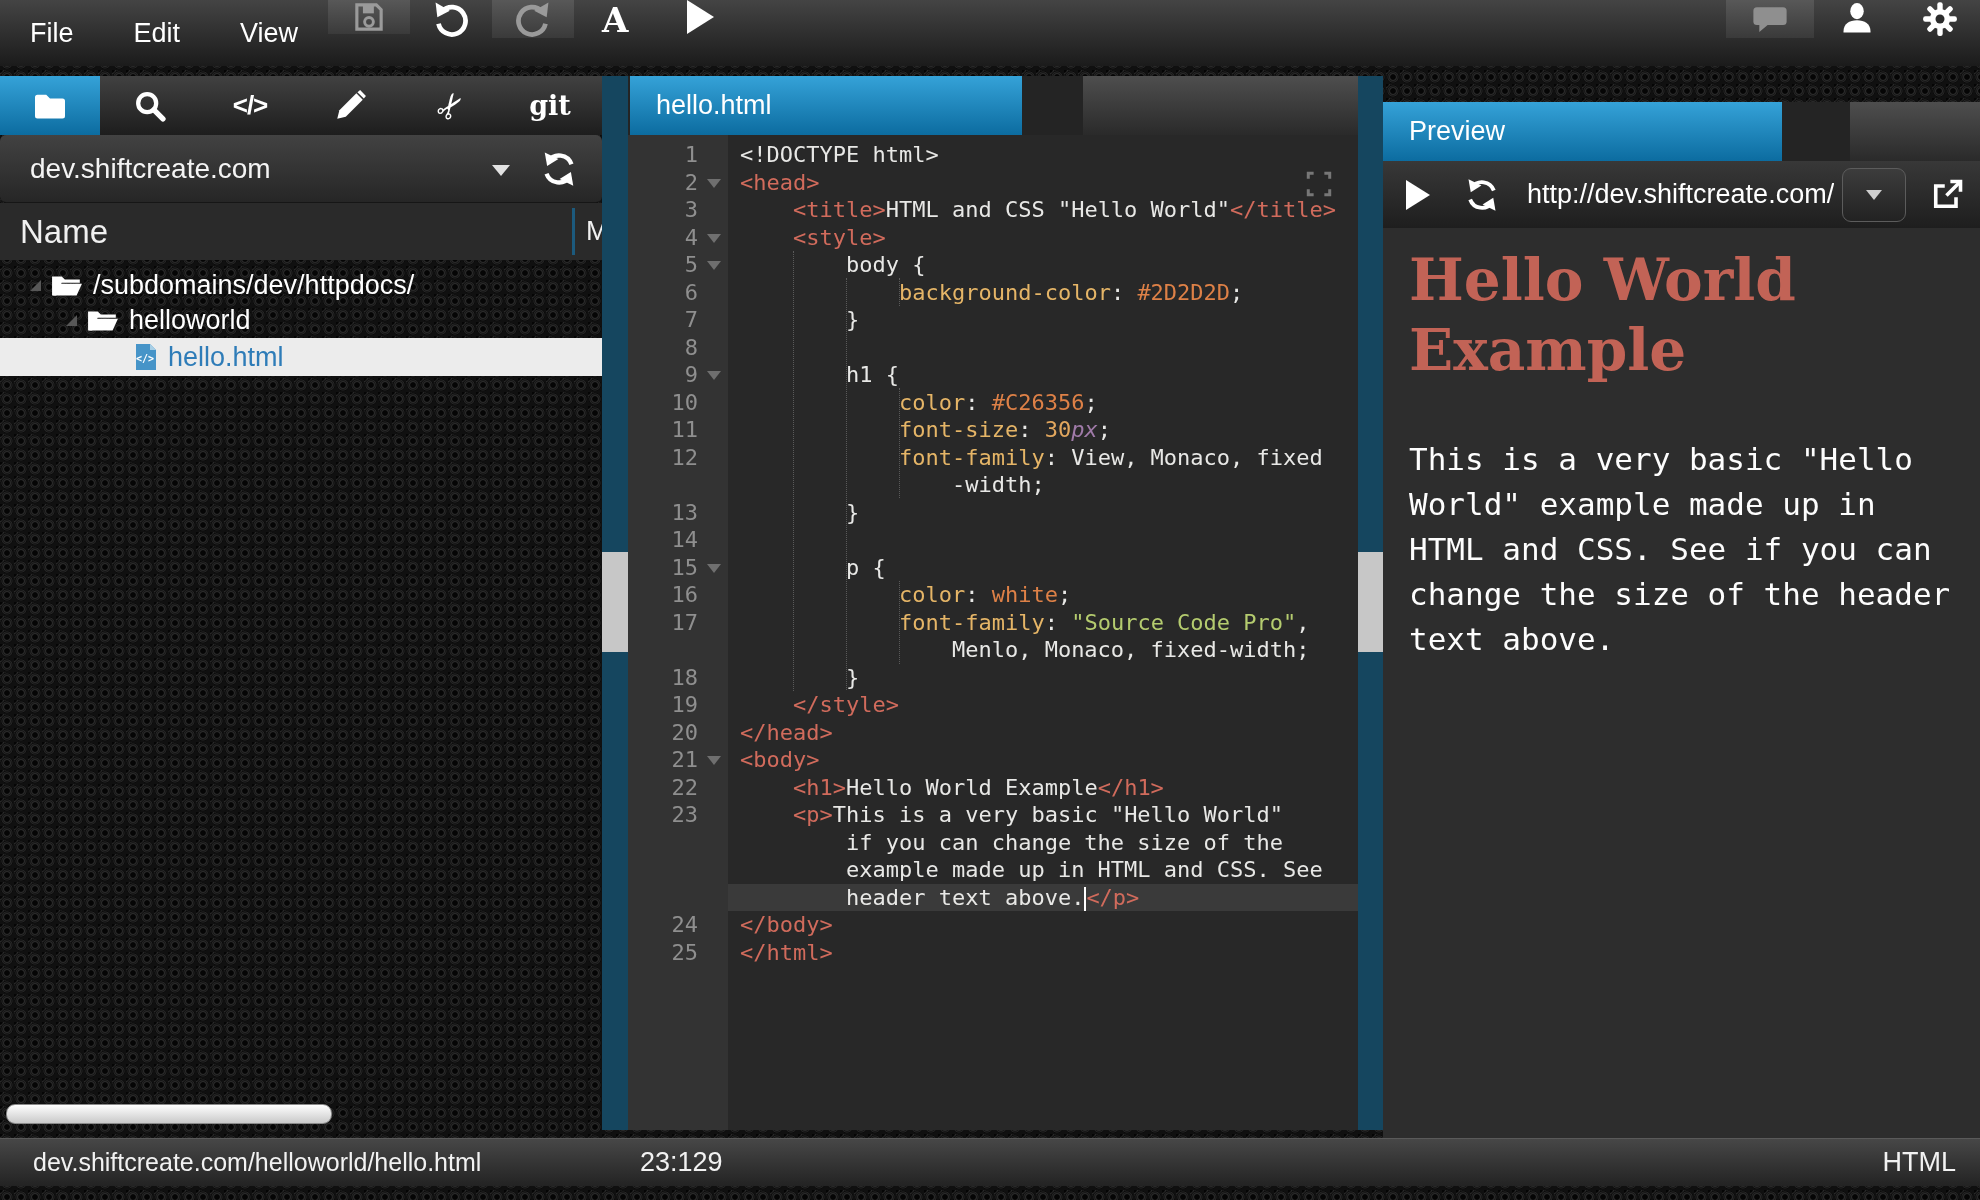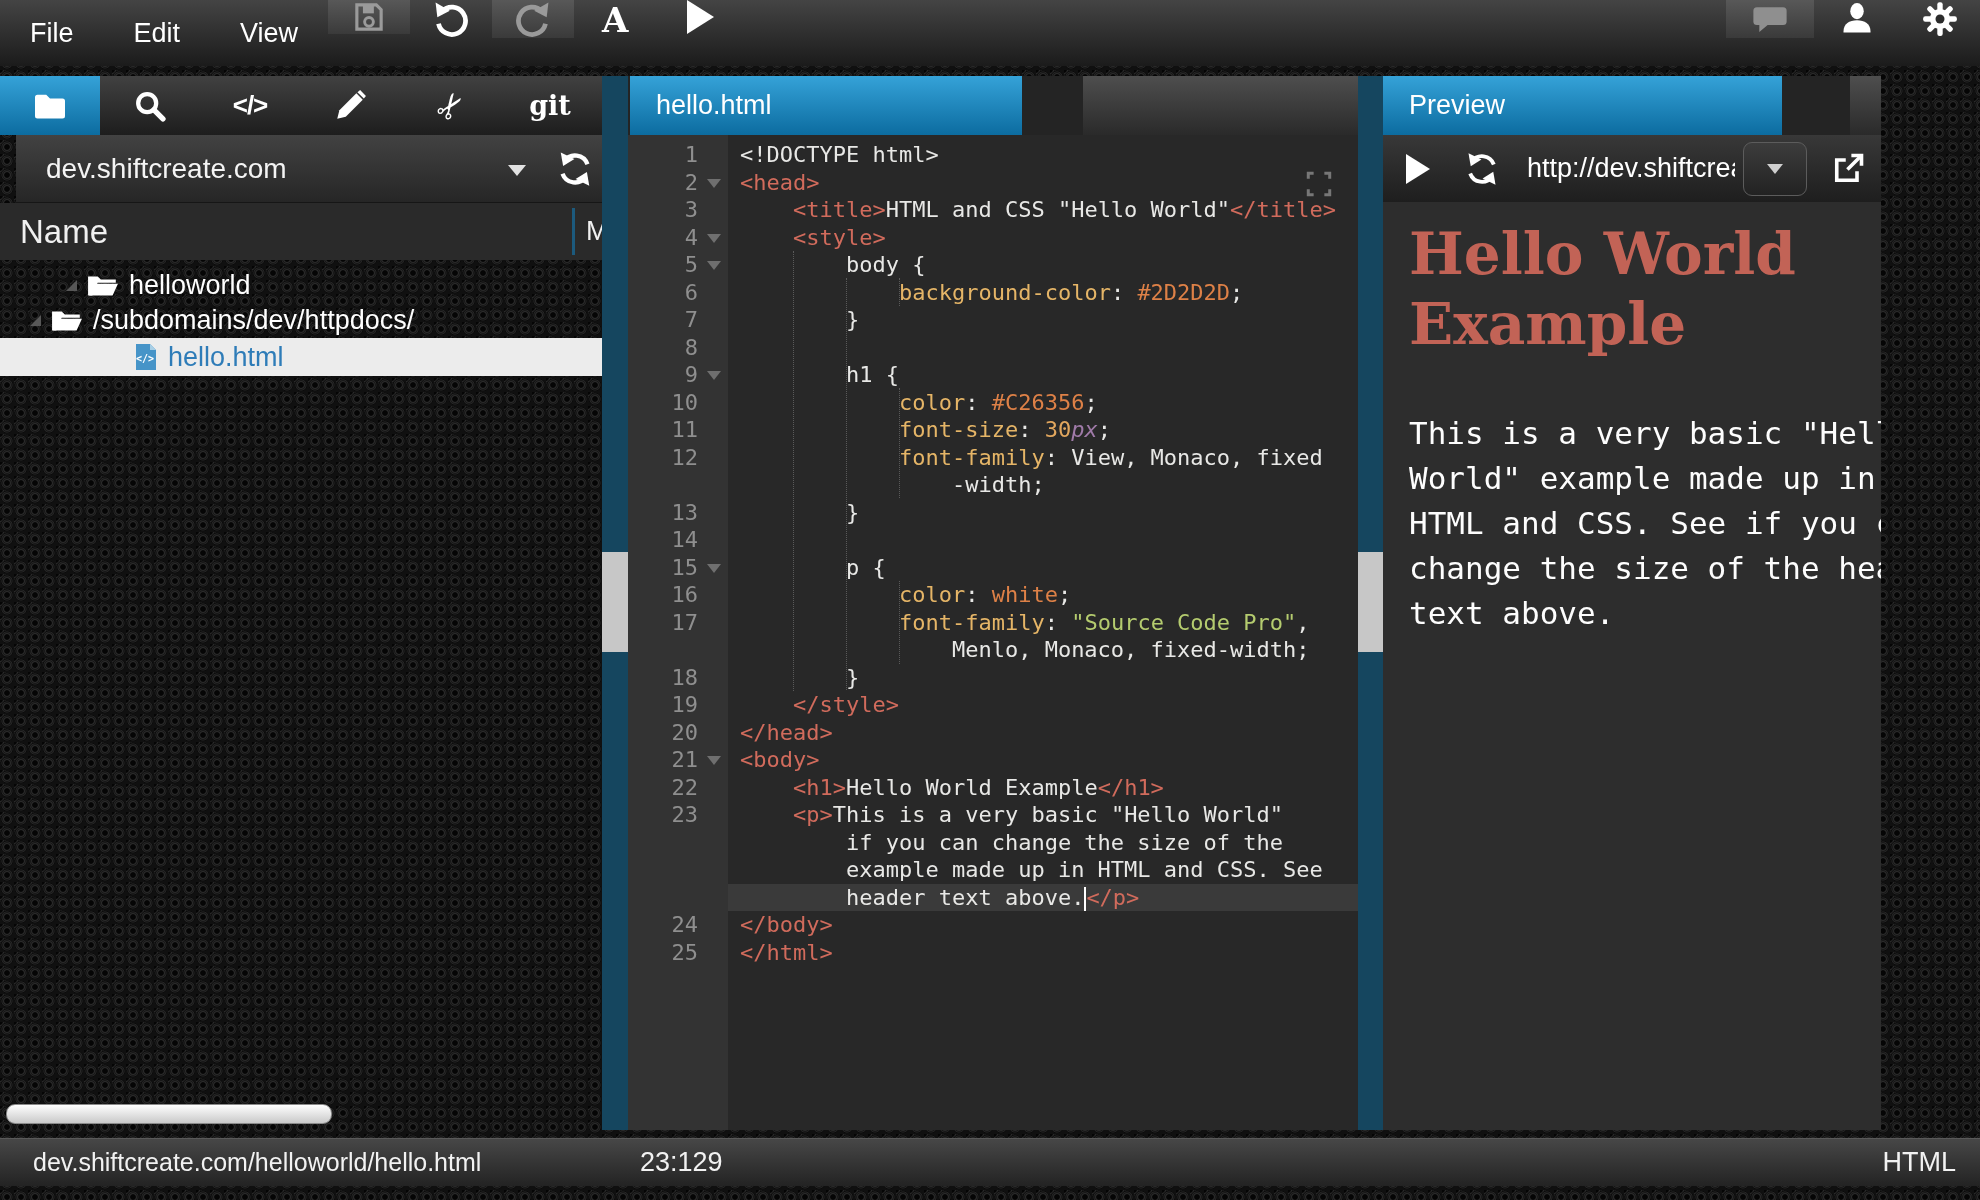--- a/index.html
+++ b/index.html
@@ -27,29 +27,29 @@
   .a-glyph{font-family:"DejaVu Serif",serif;font-weight:bold;font-size:34px;color:#fff;}
   .play-glyph{width:0;height:0;border-left:27px solid #fff;border-top:17px solid transparent;border-bottom:17px solid transparent;margin-left:6px;}
   .mb-right{margin-left:auto;display:flex;}
   
   .panel{position:absolute;top:76px;height:1054px;overflow:hidden;}
   .sidebar{left:0;width:602px;background:transparent;}
   .divider{position:absolute;top:76px;height:1054px;background:var(--divider);}
   .divider .handle{position:absolute;left:0;right:0;top:476px;height:100px;background:var(--handle);}
   .d1{left:602px;width:26px;} .d2{left:1358px;width:25px;}
   .editor{left:628px;width:730px;background:#282828;}
-  .preview{left:1383px;width:498px;background:#282828;}
+  .preview{left:1383px;width:597px;background:#282828;margin-top:26px;}
   
   .stabbar{position:absolute;left:0;top:0;width:100%;height:59px;background:linear-gradient(#414141,#1d1d1d);display:flex;}
   .stab{width:100px;height:59px;display:flex;align-items:center;justify-content:center;}
   .stab.active{background:linear-gradient(var(--blue-top),var(--blue-bot));}
   .code-glyph{font-size:26px;font-weight:bold;color:#fff;letter-spacing:-1px;}
   .scissors-glyph{font-size:34px;color:#fff;display:inline-block;transform:rotate(-55deg);}
   .git-glyph{font-family:"DejaVu Serif",serif;font-weight:bold;font-size:27px;color:#fff;}
-  .siterow{position:absolute;left:16px;top:59px;width:100%;height:67px;background:linear-gradient(#424242,#262626);border-bottom:1px solid #161616;}
+  .siterow{position:absolute;left:0;top:59px;width:100%;height:67px;background:linear-gradient(#424242,#262626);border-bottom:1px solid #161616;border-radius:6px;}
   .sitelabel{position:absolute;left:30px;top:0;line-height:67px;font-size:28px;color:#f4f4f4;}
   .caret-down{position:absolute;left:492px;top:30px;width:0;height:0;border-left:9px solid transparent;border-right:9px solid transparent;border-top:11px solid #e2e2e2;}
   .site-refresh{position:absolute;left:540px;top:15px;}
   .namebar{position:absolute;left:0;top:127px;width:100%;height:57px;background:#2a2a2a;}
   .namebar .col1{position:absolute;left:20px;top:0;line-height:57px;font-size:33px;color:#f0f0f0;}
   .colsep{position:absolute;left:572px;top:5px;bottom:5px;width:3px;background:#1c5a7d;}
   .namebar .col2{position:absolute;left:586px;top:0;line-height:57px;font-size:27px;color:#f0f0f0;}
   .tree{position:absolute;left:0;top:184px;bottom:0;width:100%;padding-top:8px;box-sizing:border-box;}
   .trow{height:35px;display:flex;align-items:center;color:#fff;font-size:27px;white-space:nowrap;}
   .trow.selected{background:#ececec;color:#2e7cb8;height:38px;}
@@ -222,39 +222,39 @@
       </span>
     </div>
 
     <div class="namebar">
       <span class="col1">Name</span>
       <span class="colsep"></span>
       <span class="col2">M</span>
     </div>
 
     <div class="tree">
+        <div class="trow" style="padding-left: 30px;">
+          <span class="expander"></span>
+          <span class="ticon">
+            <svg viewBox="0 0 30 24" width="32" height="26">
+              <path d="M1 3h9l3 3h14v3H10L5 21H1z" fill="#fff"></path>
+              <path d="M7 10h22l-5 11H2z" fill="#fff"></path>
+            </svg>
+          </span>
+          <span>/subdomains/dev/httpdocs/</span>
+        </div>
         <div class="trow" style="padding-left: 66px;">
           <span class="expander"></span>
           <span class="ticon">
             <svg viewBox="0 0 30 24" width="32" height="26">
               <path d="M1 3h9l3 3h14v3H10L5 21H1z" fill="#fff"></path>
               <path d="M7 10h22l-5 11H2z" fill="#fff"></path>
             </svg>
           </span>
           <span>helloworld</span>
-        </div>
-        <div class="trow" style="padding-left: 30px;">
-          <span class="expander"></span>
-          <span class="ticon">
-            <svg viewBox="0 0 30 24" width="32" height="26">
-              <path d="M1 3h9l3 3h14v3H10L5 21H1z" fill="#fff"></path>
-              <path d="M7 10h22l-5 11H2z" fill="#fff"></path>
-            </svg>
-          </span>
-          <span>/subdomains/dev/httpdocs/</span>
         </div>
         <div class="trow selected" style="padding-left: 134px;">
           <span class="ticon">
             <svg viewBox="0 0 24 28" width="24" height="28">
               <path d="M2 1h14l6 6v20H2z" fill="#4694c8"></path>
               <path d="M16 1l6 6h-6z" fill="#a8cfe6"></path>
               <text x="11" y="19" font-size="10" font-weight="bold" fill="#fff" text-anchor="middle" font-family="DejaVu Sans Mono, monospace">&lt;/&gt;</text>
             </svg>
           </span>
           <span>hello.html</span>

